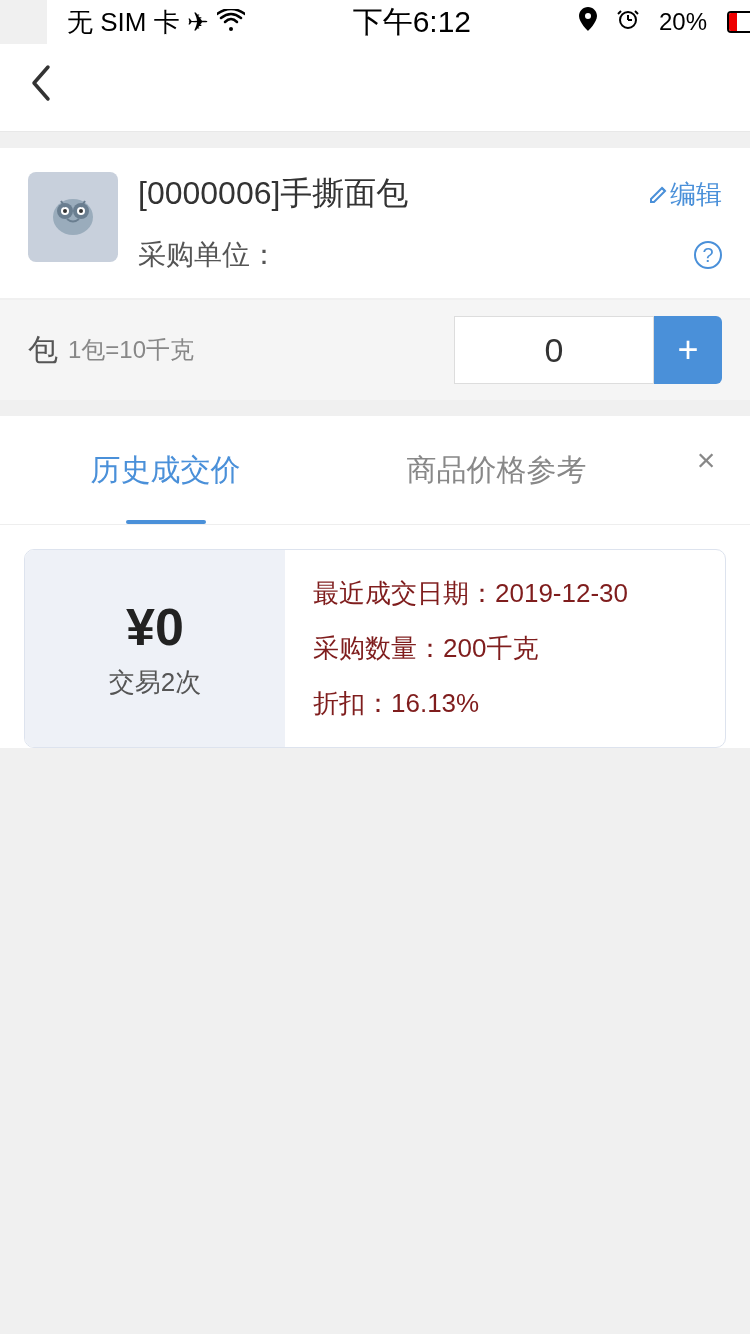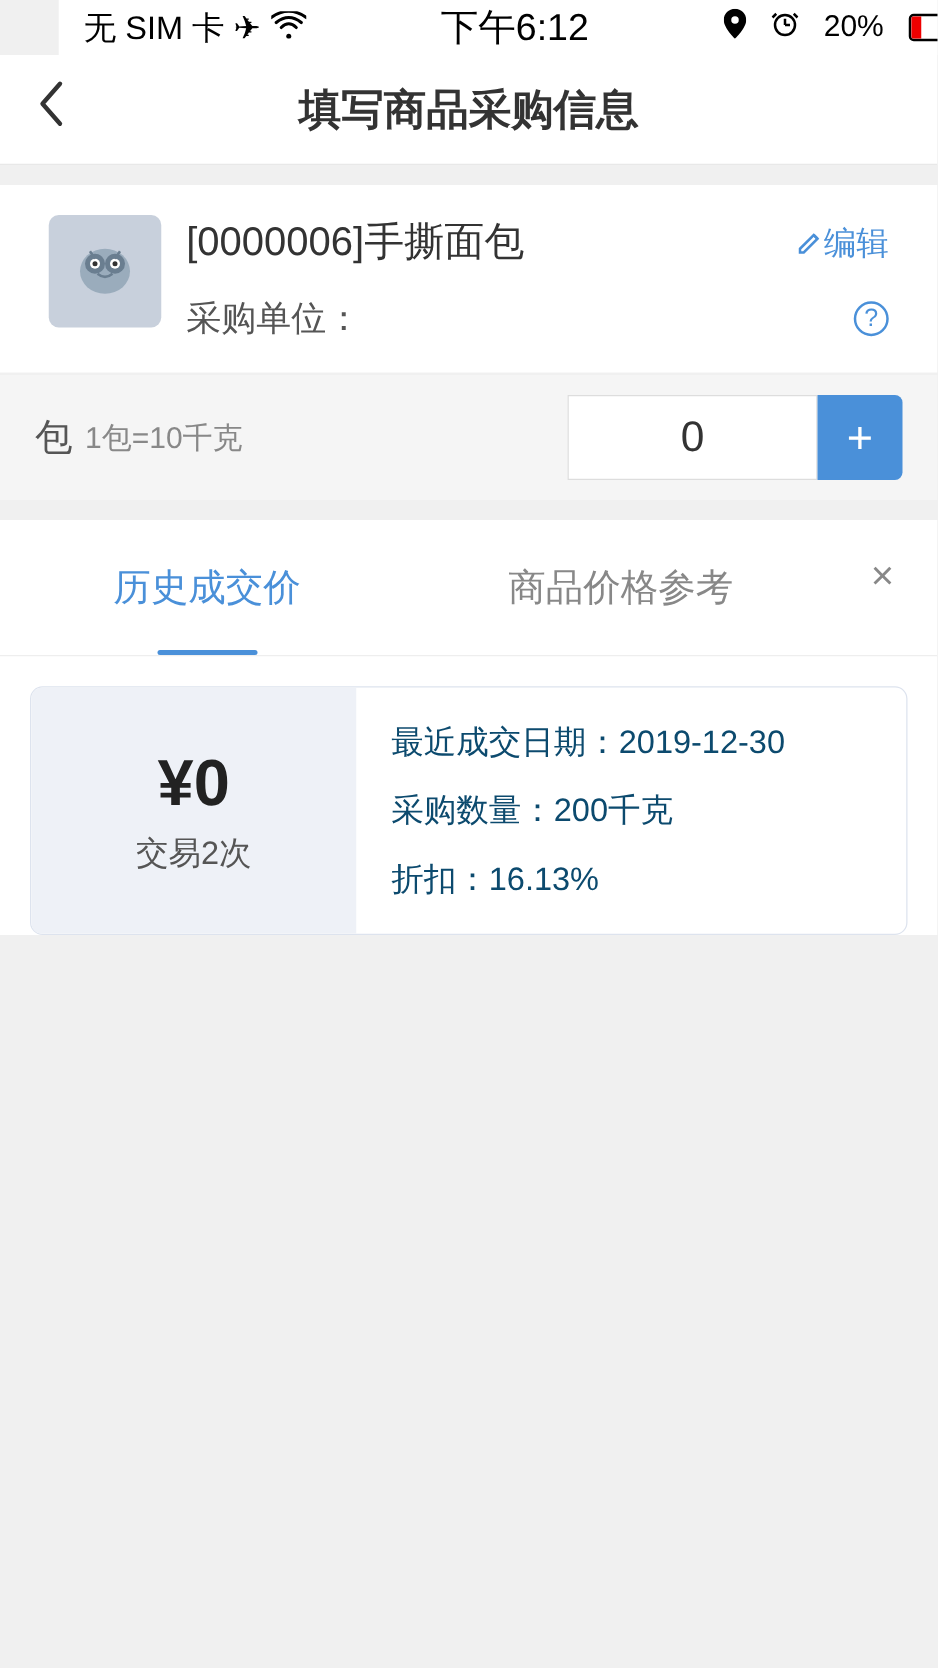--- a/index.html
+++ b/index.html
@@ -91,21 +91,21 @@
     .nav-title {
       font-size: 34px;
       font-weight: 600;
       color: #333;
     }
 
     
     .product-card {
       background: #fff;
       margin-top: 16px;
-      padding: 24px 39px;
+      padding: 24px 28px;
     }
     .product-top {
       display: flex;
       align-items: flex-start;
       gap: 20px;
     }
     .product-thumb {
       width: 90px;
       height: 90px;
       background: #c8d0dc;
@@ -305,21 +305,21 @@
     .tx-right {
       flex: 1;
       padding: 24px 28px;
       display: flex;
       flex-direction: column;
       justify-content: center;
       gap: 16px;
     }
     .tx-detail-row {
       font-size: 26px;
-      color: #0c4a6e;
+      color: #7f1d1d;
       line-height: 1.5;
     }
 
     
     .page-bg {
       background: #f0f0f0;
       min-height: 600px;
     }
   </style>
 </head>
@@ -362,21 +362,20 @@
     </span>
   </div>
 </div>
 
 <div class="nav-bar">
   <div class="nav-back">
     <svg width="24" height="40" viewBox="0 0 24 40">
         <polyline points="20,4 6,20 20,36" fill="none" stroke="#333" stroke-width="3.5" stroke-linecap="round" stroke-linejoin="round"></polyline>
       </svg>
   </div>
-  <div class="nav-title">填写商品采购信息</div>
 </div>
 
 <div class="product-card">
   <div class="product-top">
     <div class="product-thumb">
       <span class="product-thumb-inner">
         
         <svg width="60" height="60" viewBox="0 0 60 60">
           <ellipse cx="30" cy="34" rx="20" ry="18" fill="#9aacbc"></ellipse>
           <circle cx="22" cy="28" r="8" fill="#6a7e90"></circle>

